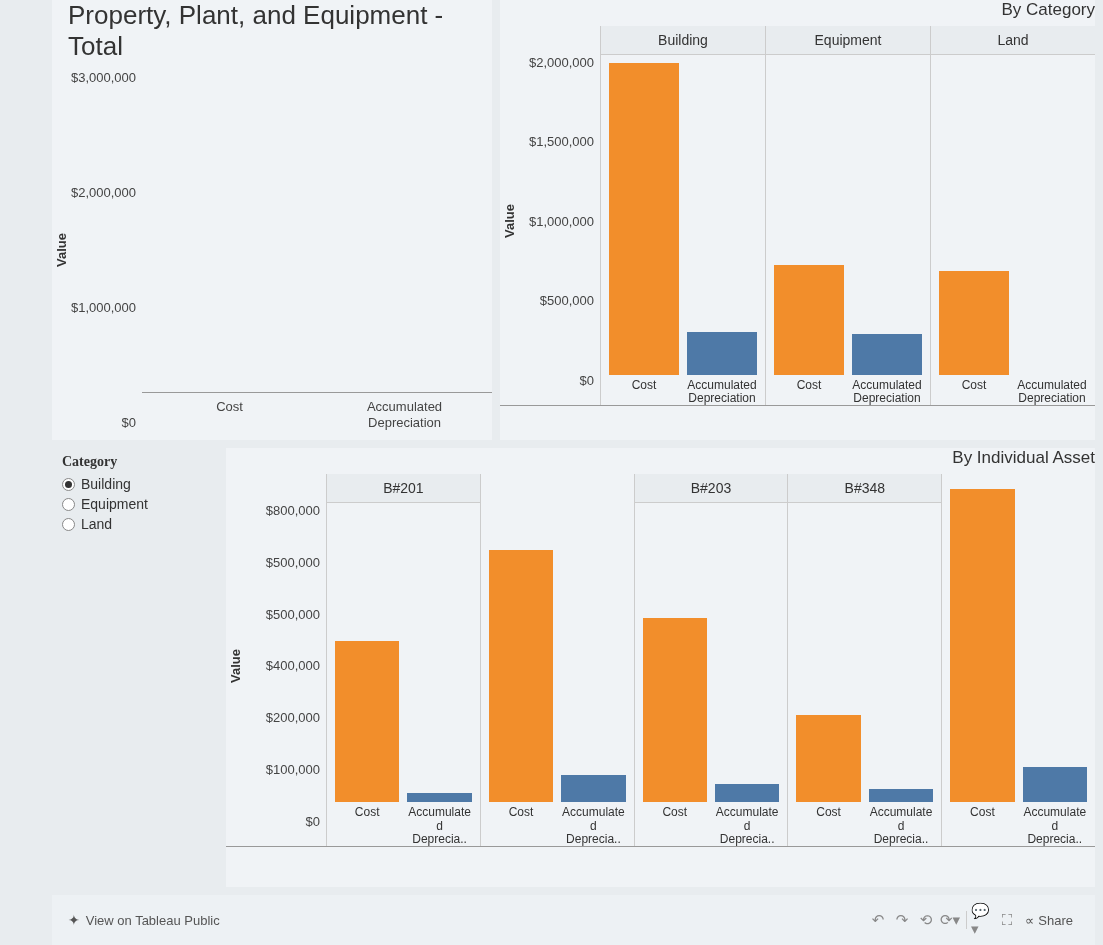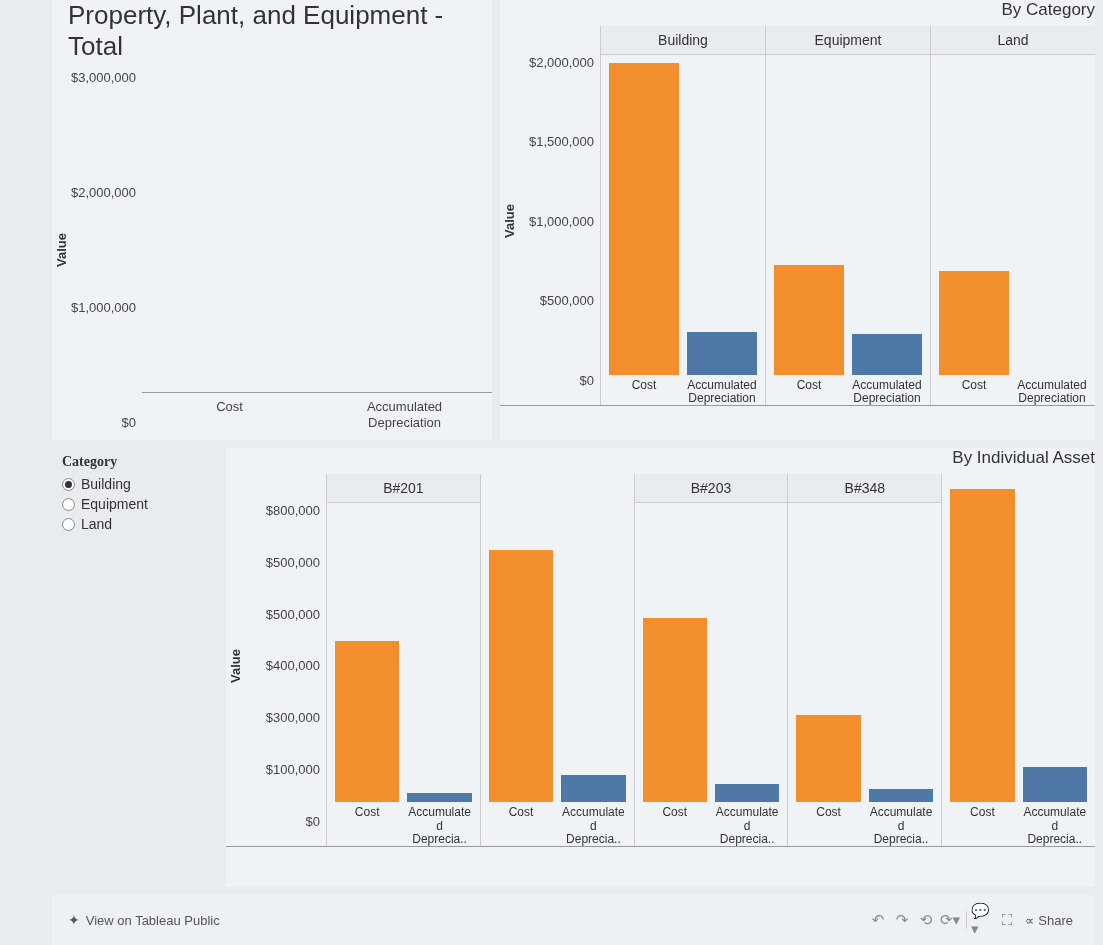--- a/index.html
+++ b/index.html
@@ -282,21 +282,21 @@
       <div class="facets">
         <div class="asset-left-axis">
           <div class="facet-header">.</div>
           <div class="axis-body">
             <div class="y-axis-label">Value</div>
             <div class="y-ticks" style="flex:1;" id="asset-yticks">
                 <div>$800,000</div>
                 <div>$500,000</div>
                 <div>$500,000</div>
                 <div>$400,000</div>
-                <div>$300,000</div>
+                <div>$200,000</div>
                 <div>$100,000</div>
                 <div>$0</div>
               </div>
           </div>
           <div class="facet-xlabels" style="visibility:hidden;">
               <div>.</div>
               <div>.</div>
             </div>
         </div>
         <div id="asset-facets" style="flex:1; display:flex;">

